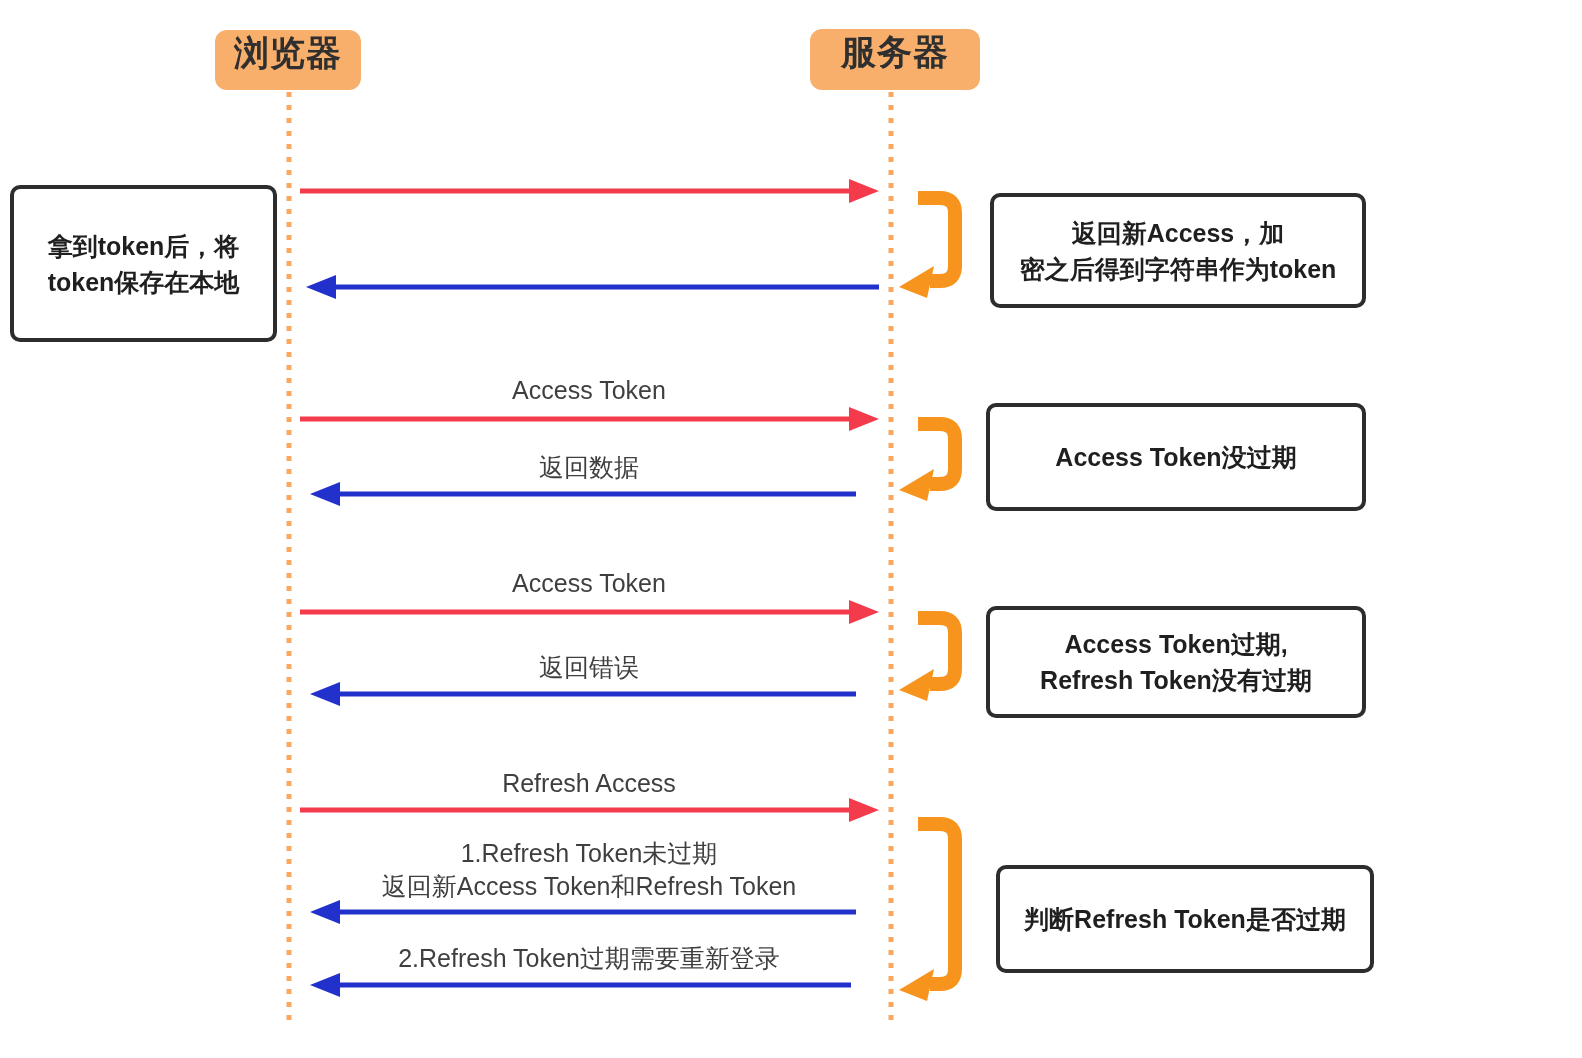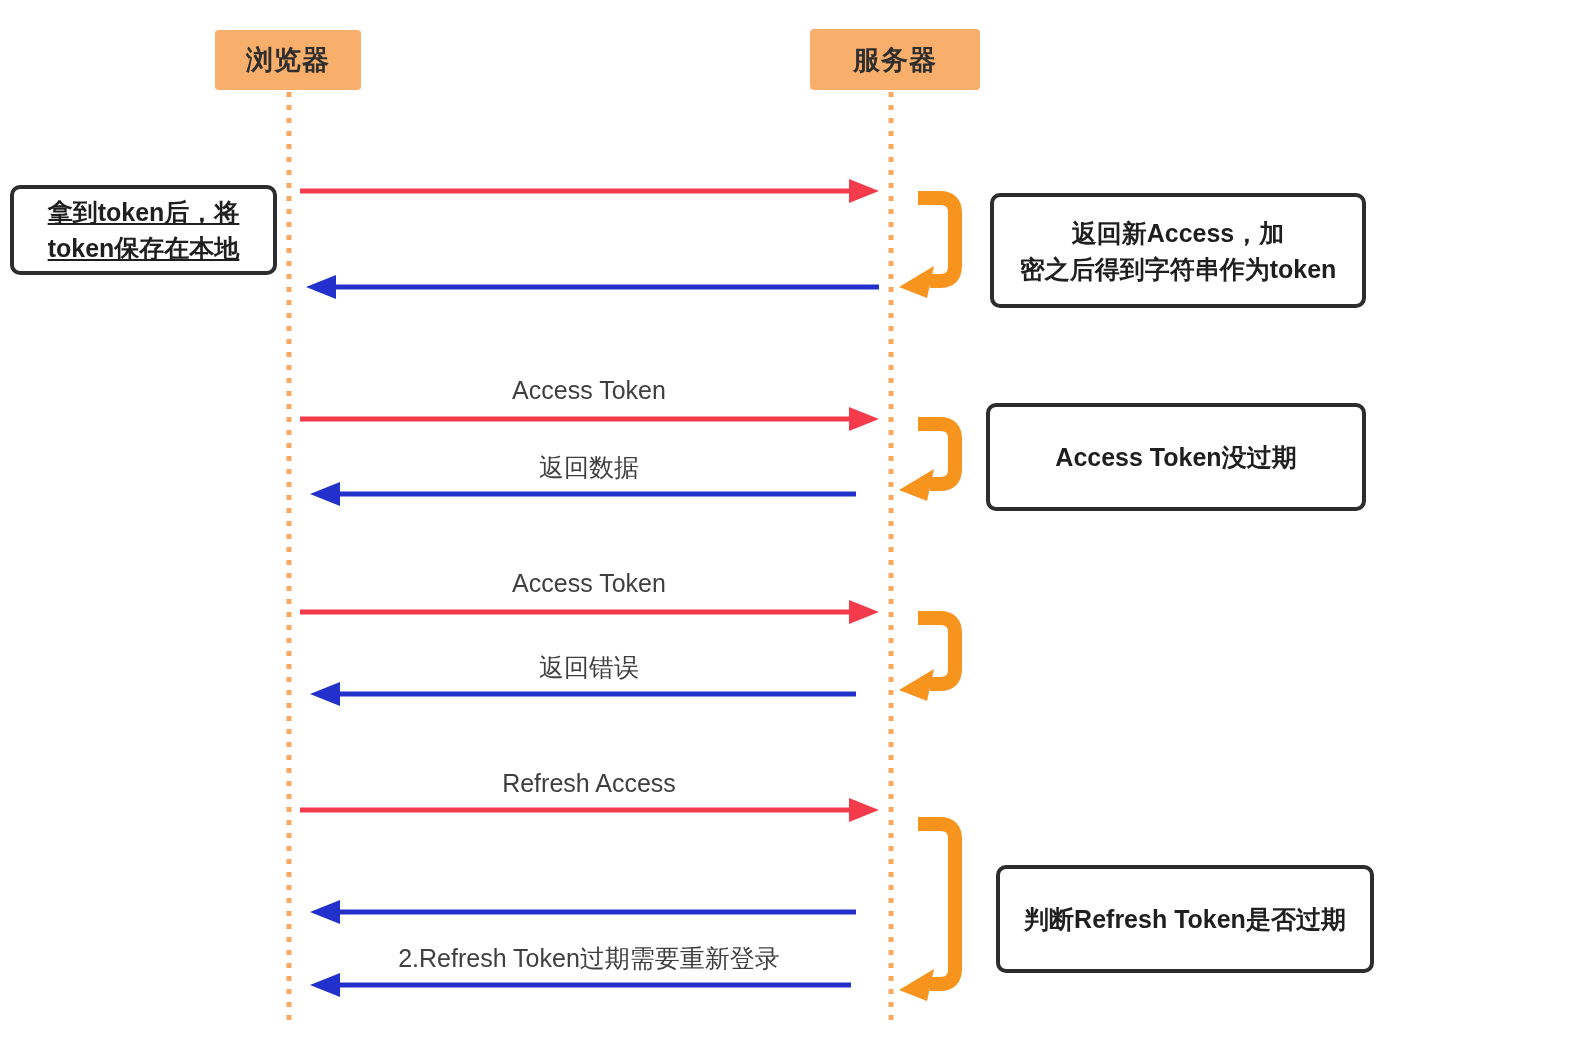--- a/index.html
+++ b/index.html
@@ -42,26 +42,26 @@
   .req-head{fill:var(--request-arrow);}
   .res-line{stroke:var(--response-arrow);stroke-width:5;fill:none;}
   .res-head{fill:var(--response-arrow);}
   .loop-path{stroke:var(--loop);stroke-width:14;fill:none;}
   .loop-head{fill:var(--loop);}
   .actor{
     position:absolute;
     z-index:2;
     background:var(--actor-fill);
     color:var(--actor-text);
-    font-size:27px;
+    font-size:35px;
     font-weight:bold;
     display:flex;
-    align-items:center;
+    align-items:flex-start;
     justify-content:center;
-    border-radius:4px;
+    border-radius:12px;
     letter-spacing:1px;
   }
   .msg{
     position:absolute;
     left:300px;
     width:578px;
     z-index:2;
     text-align:center;
     color:var(--message-text);
     font-size:25px;
@@ -164,22 +164,26 @@
   </div>
   <div class="actor" style="left:810px;top:29px;width:170px;height:61px;">
     <span>服务器</span>
   </div>
 
   <div class="msg" style="top:374px;">Access Token</div>
   <div class="msg" style="top:451px;">返回数据</div>
   <div class="msg" style="top:567px;">Access Token</div>
   <div class="msg" style="top:651px;">返回错误</div>
   <div class="msg" style="top:767px;">Refresh Access</div>
+  <div class="msg" style="top:837px;">1.Refresh Token未过期
+返回新Access Token和Refresh Token</div>
   <div class="msg" style="top:942px;">2.Refresh Token过期需要重新登录</div>
 
-  <div class="note" style="left:10px;top:185px;width:267px;height:90px;text-decoration:underline;">拿到token后，将
+  <div class="note" style="left:10px;top:185px;width:267px;height:157px;">拿到token后，将
 token保存在本地</div>
   <div class="note" style="left:990px;top:193px;width:376px;height:115px;">返回新Access，加
 密之后得到字符串作为token</div>
   <div class="note" style="left:986px;top:403px;width:380px;height:108px;">Access Token没过期</div>
+  <div class="note" style="left:986px;top:606px;width:380px;height:112px;">Access Token过期,
+Refresh Token没有过期</div>
   <div class="note" style="left:996px;top:857px;width:378px;height:108px;margin-top:8px;">判断Refresh Token是否过期</div>
 
 </div>
 
 </body></html>

